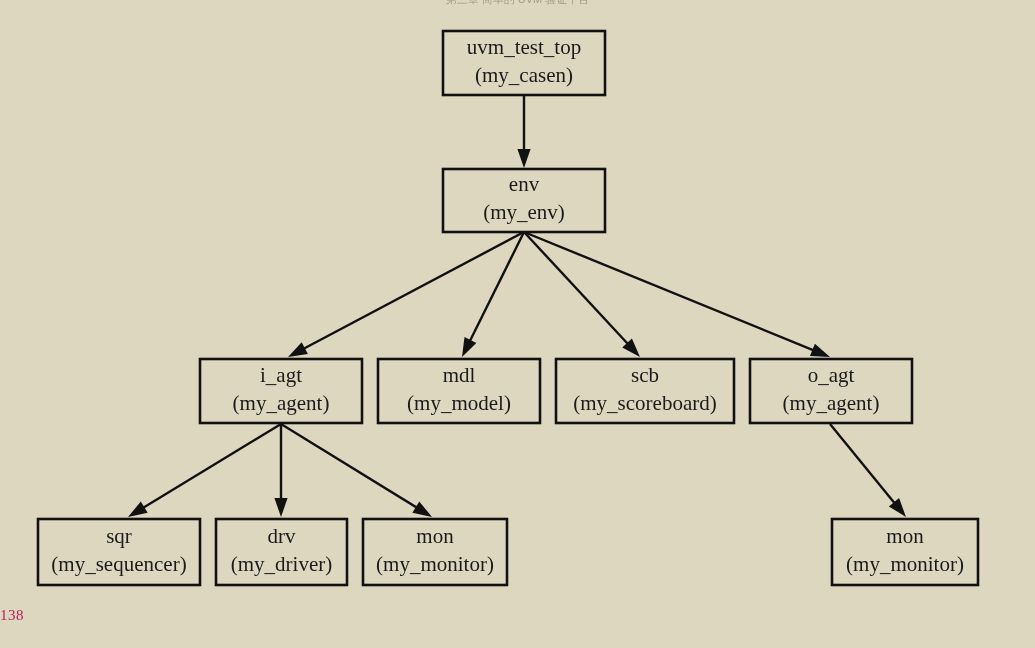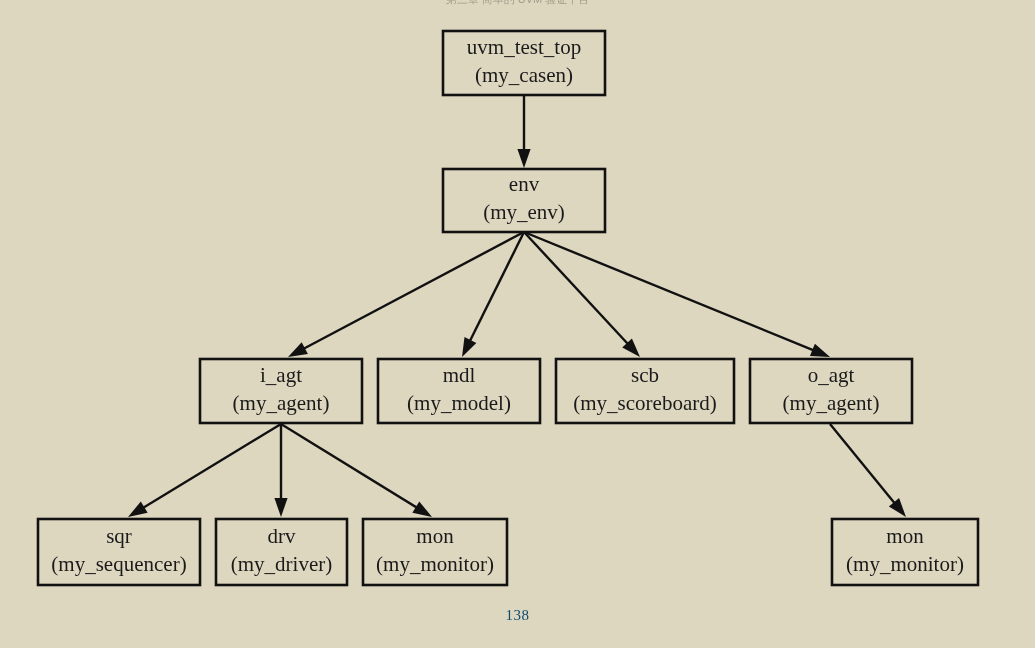--- a/index.html
+++ b/index.html
@@ -49,24 +49,24 @@
   }
   .edge-head {
     fill: #111111;
     stroke: none;
   }
   .page-number {
     position: absolute;
     left: 0;
     top: 607px;
     width: 1035px;
-    text-align: center;
+    text-align: left;
     font-family: "Liberation Serif", "DejaVu Serif", serif;
     font-size: 15px;
-    color: #0c4a6e;
+    color: #be185d;
     letter-spacing: 0.5px;
   }
   .header-strip {
     position: absolute;
     left: 0;
     top: 0;
     width: 1035px;
     height: 9px;
     overflow: hidden;
     font-family: "Liberation Sans", "DejaVu Sans", sans-serif;

